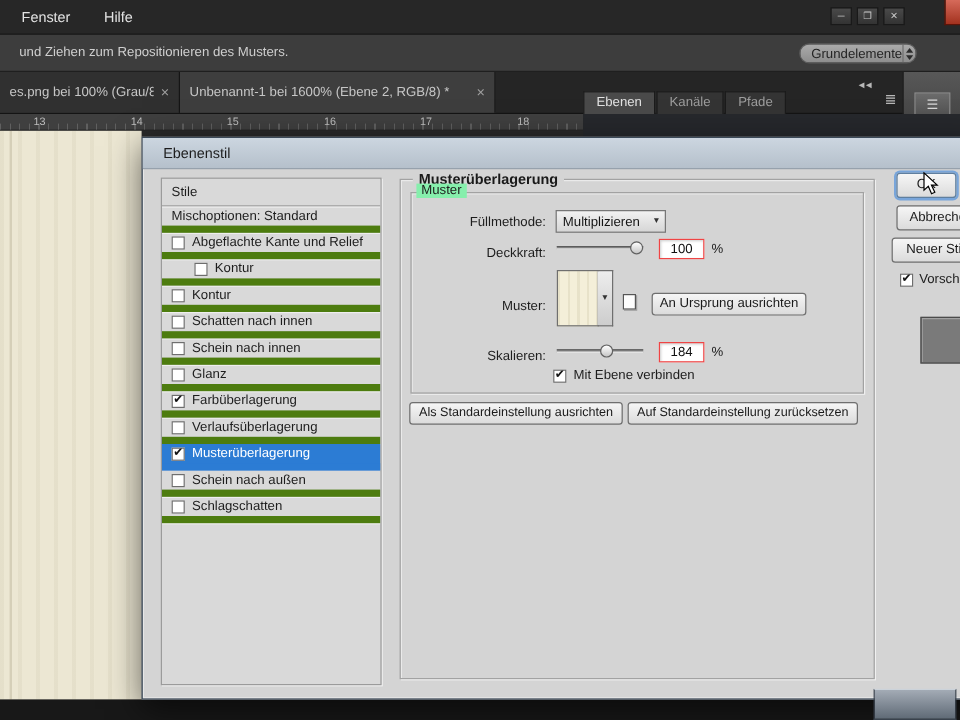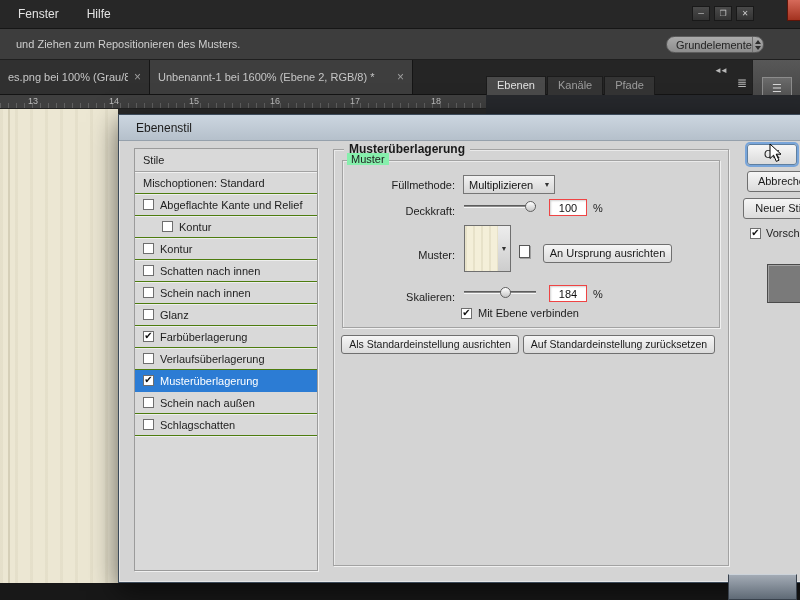--- a/index.html
+++ b/index.html
@@ -69,21 +69,21 @@
   .dialog-titlebar{height:26px;background:linear-gradient(#ccd6e0,#b5c0cb);border-bottom:1px solid #96a1ac;
                    display:flex;align-items:center;padding-left:17px;font-size:12px;color:#1c1c1c;}
   .dialog-content{position:relative;height:441px;}
 
   
   .styles-panel{position:absolute;left:15px;top:7px;width:184px;height:423px;background:#d9d9d9;
                 border:1px solid #9b9b9b;box-shadow:1px 1px 0 rgba(255,255,255,.65);overflow:hidden;}
   .sp-header{height:23px;line-height:23px;padding-left:8px;font-size:11px;color:#1d1d1d;
              border-bottom:1px solid #a2a2a2;box-shadow:0 1px 0 rgba(255,255,255,.6);}
   .sp-row{height:22px;display:flex;align-items:center;gap:6px;padding-left:8px;font-size:11px;color:#1d1d1d;
-          border-bottom:1px solid #4d7c0f;box-shadow:0 1px 0 rgba(255,255,255,.55);white-space:nowrap;overflow:hidden;}
+          border-bottom:6px solid #4d7c0f;box-shadow:0 1px 0 rgba(255,255,255,.55);white-space:nowrap;overflow:hidden;}
   .sp-row.indent{padding-left:27px;}
   .sp-row.selected{background:#2c7cd4;color:#fff;border-bottom-color:#2c7cd4;box-shadow:none;}
   .cb{width:11px;height:11px;background:#fff;border:1px solid #6e6e6e;display:flex;align-items:center;
       justify-content:center;flex:0 0 auto;}
   .cb .check{display:none;font-size:10px;line-height:1;color:#111;margin-top:-1px;}
   .checked .cb .check{display:block;}
 
   
   .content-panel{position:absolute;left:214px;top:8px;width:396px;height:417px;border:1px solid #a2a2a2;
                  box-shadow:1px 1px 0 rgba(255,255,255,.65), inset 1px 1px 0 rgba(255,255,255,.5);}

